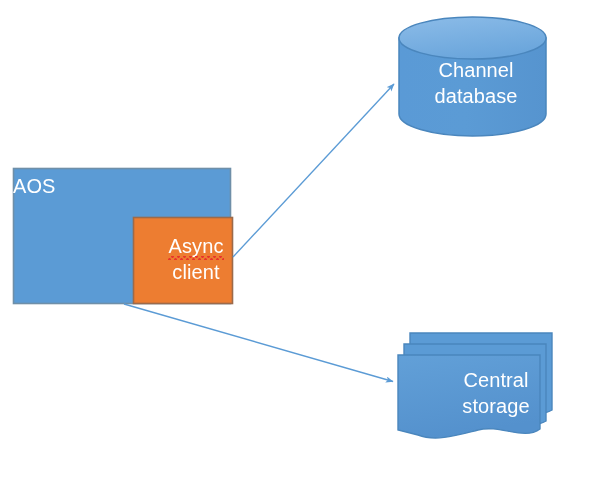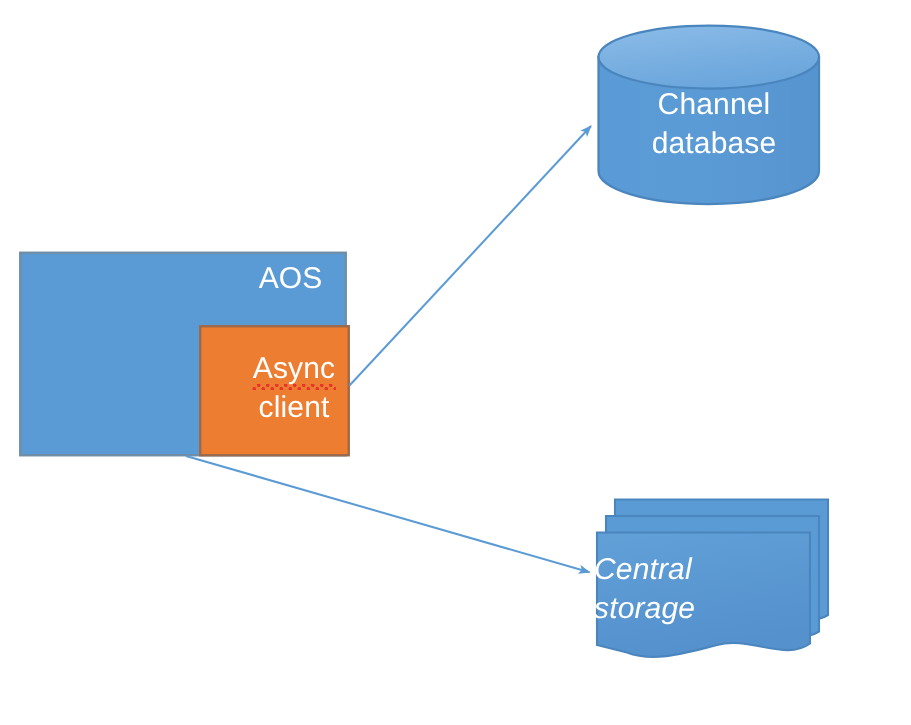--- a/index.html
+++ b/index.html
@@ -32,21 +32,21 @@
     line-height: 26px;
     white-space: pre-line;
     letter-spacing: 0.1px;
     pointer-events: none;
   }
   
   #aos-label {
     left: 13px;
     top: 173px;
     width: 202px;
-    text-align: right;
+    text-align: left;
   }
   
   #async-client-label {
     left: 146px;
     top: 233px;
     width: 100px;
     text-align: center;
   }
   
   .misspelled {
@@ -66,25 +66,24 @@
     background-size: 6px 4px;
     background-repeat: repeat-x;
   }
   #channel-db-label {
     left: 407px;
     top: 57px;
     width: 138px;
     text-align: center;
   }
   #central-storage-label {
-    left: 396px;
+    left: 432px;
     top: 367px;
     width: 128px;
-    text-align: left;
-    font-style: italic;
+    text-align: center;
   }
 </style>
 </head>
 <body>
 
 <div id="canvas">
 
   <svg id="diagram-svg" viewBox="0 0 607 483" xmlns="http://www.w3.org/2000/svg">
     <defs>
       <linearGradient id="cylBodyGrad" x1="0" y1="0" x2="1" y2="0">

